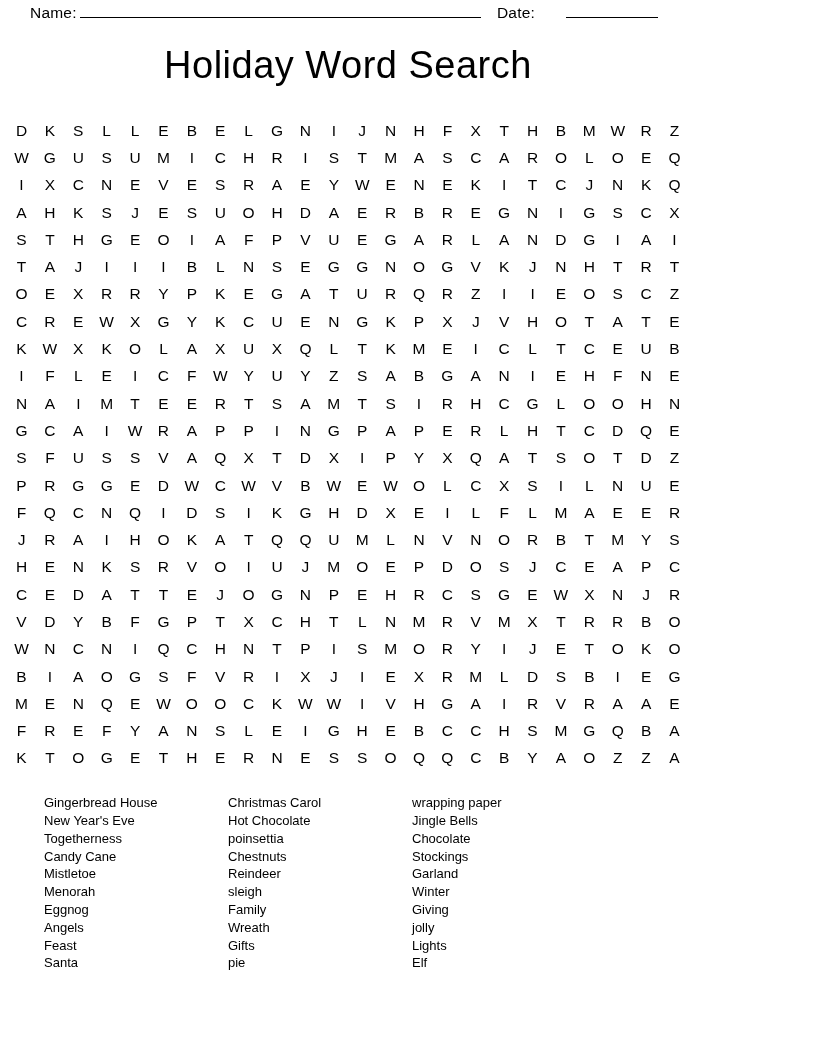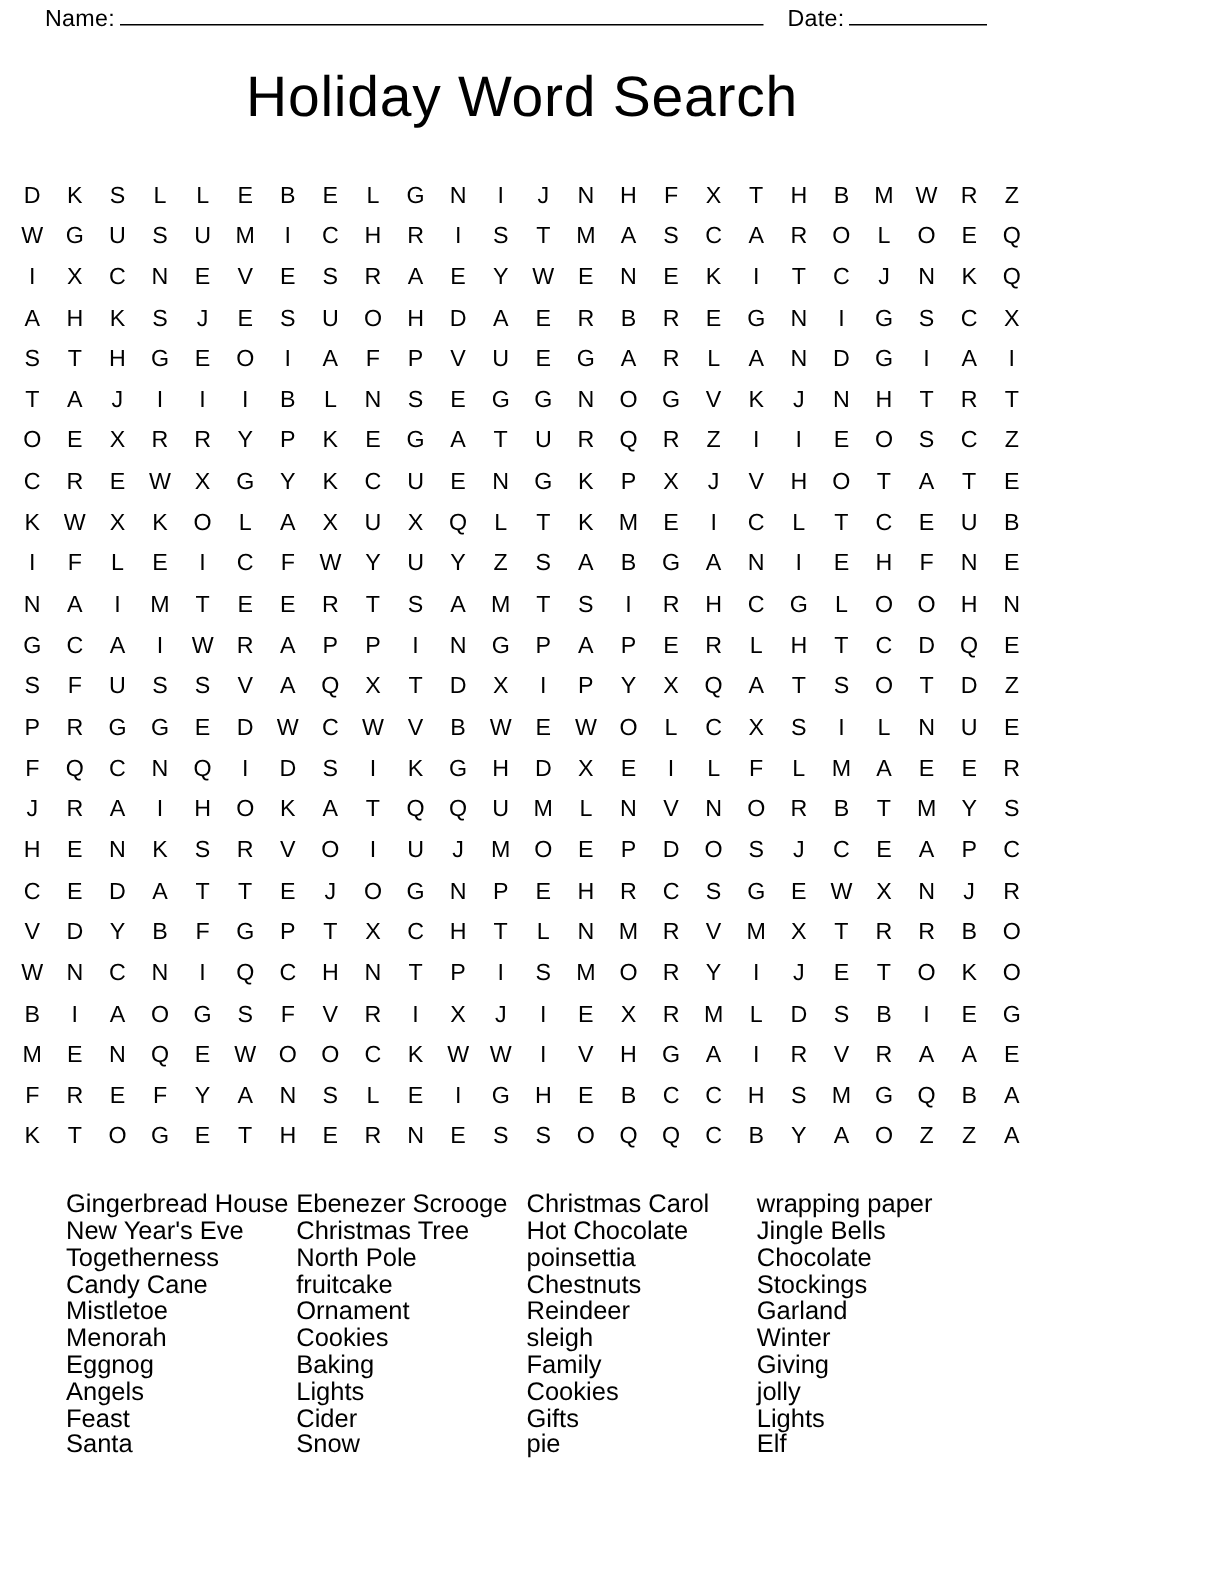--- a/index.html
+++ b/index.html
@@ -36,20 +36,21 @@
     display: flex;
     align-items: baseline;
     flex: 1 1 auto;
     min-width: 0;
   }
   .header-right {
     display: flex;
     align-items: baseline;
     flex: 0 0 auto;
     margin-left: 16px;
+    gap: 28px;
   }
   .field-label {
     font-size: 15.5px;
     letter-spacing: 0.2px;
   }
   .rule {
     display: inline-block;
     border-bottom: 1.3px solid #000;
     height: 12px;
     margin-left: 3px;
@@ -88,21 +89,21 @@
   }
 
   
   .wordlist {
     margin-top: 22px;
     padding: 0 38px 0 44px;
     display: flex;
     justify-content: flex-start;
   }
   .wl-col {
-    font-size: 17px;
+    font-size: 13px;
     line-height: 17.8px;
   }
   .wl-col-0 { width: 184px; }
   .wl-col-1 { width: 184px; }
   .wl-col-2 { width: 184px; }
   .wl-col-3 { width: 184px; }
   .wl-item {
     white-space: nowrap;
   }
 </style>
@@ -761,41 +762,29 @@
         <div class="wl-item">New Year's Eve</div>
         <div class="wl-item">Togetherness</div>
         <div class="wl-item">Candy Cane</div>
         <div class="wl-item">Mistletoe</div>
         <div class="wl-item">Menorah</div>
         <div class="wl-item">Eggnog</div>
         <div class="wl-item">Angels</div>
         <div class="wl-item">Feast</div>
         <div class="wl-item">Santa</div>
       </div>
-    <div class="wl-col wl-col-1">
-        <div class="wl-item">Ebenezer Scrooge</div>
-        <div class="wl-item">Christmas Tree</div>
-        <div class="wl-item">North Pole</div>
-        <div class="wl-item">fruitcake</div>
-        <div class="wl-item">Ornament</div>
-        <div class="wl-item">Cookies</div>
-        <div class="wl-item">Baking</div>
-        <div class="wl-item">Lights</div>
-        <div class="wl-item">Cider</div>
-        <div class="wl-item">Snow</div>
-      </div>
     <div class="wl-col wl-col-2">
         <div class="wl-item">Christmas Carol</div>
         <div class="wl-item">Hot Chocolate</div>
         <div class="wl-item">poinsettia</div>
         <div class="wl-item">Chestnuts</div>
         <div class="wl-item">Reindeer</div>
         <div class="wl-item">sleigh</div>
         <div class="wl-item">Family</div>
-        <div class="wl-item">Cookies</div>
+        <div class="wl-item">Wreath</div>
         <div class="wl-item">Gifts</div>
         <div class="wl-item">pie</div>
       </div>
     <div class="wl-col wl-col-3">
         <div class="wl-item">wrapping paper</div>
         <div class="wl-item">Jingle Bells</div>
         <div class="wl-item">Chocolate</div>
         <div class="wl-item">Stockings</div>
         <div class="wl-item">Garland</div>
         <div class="wl-item">Winter</div>

